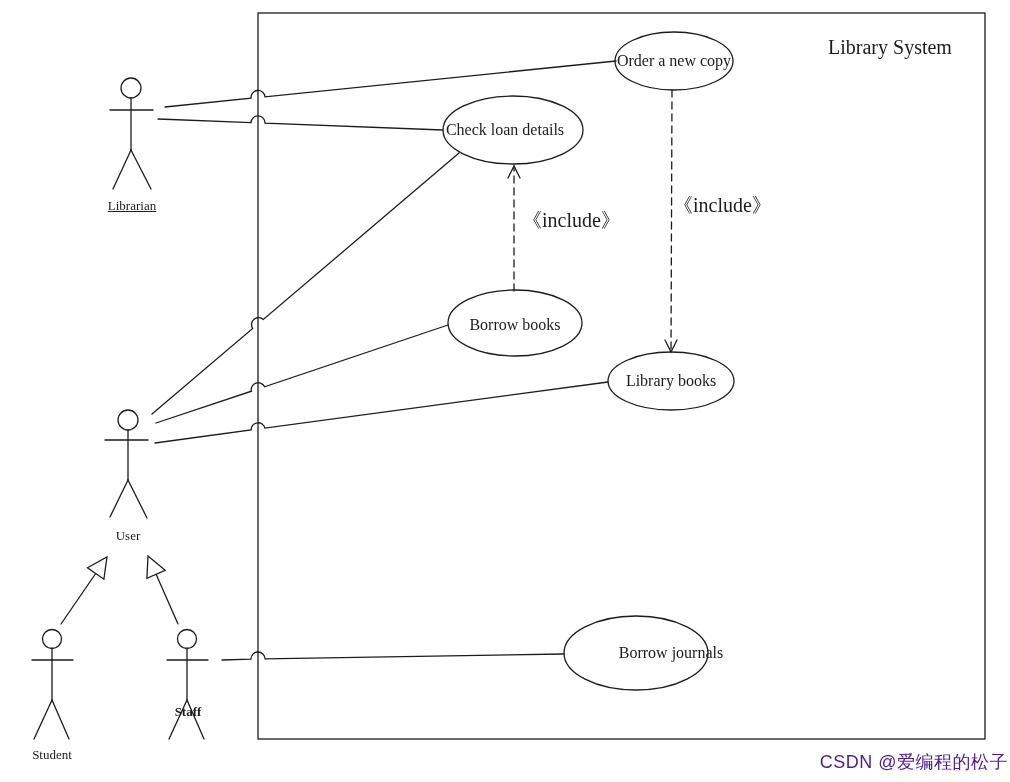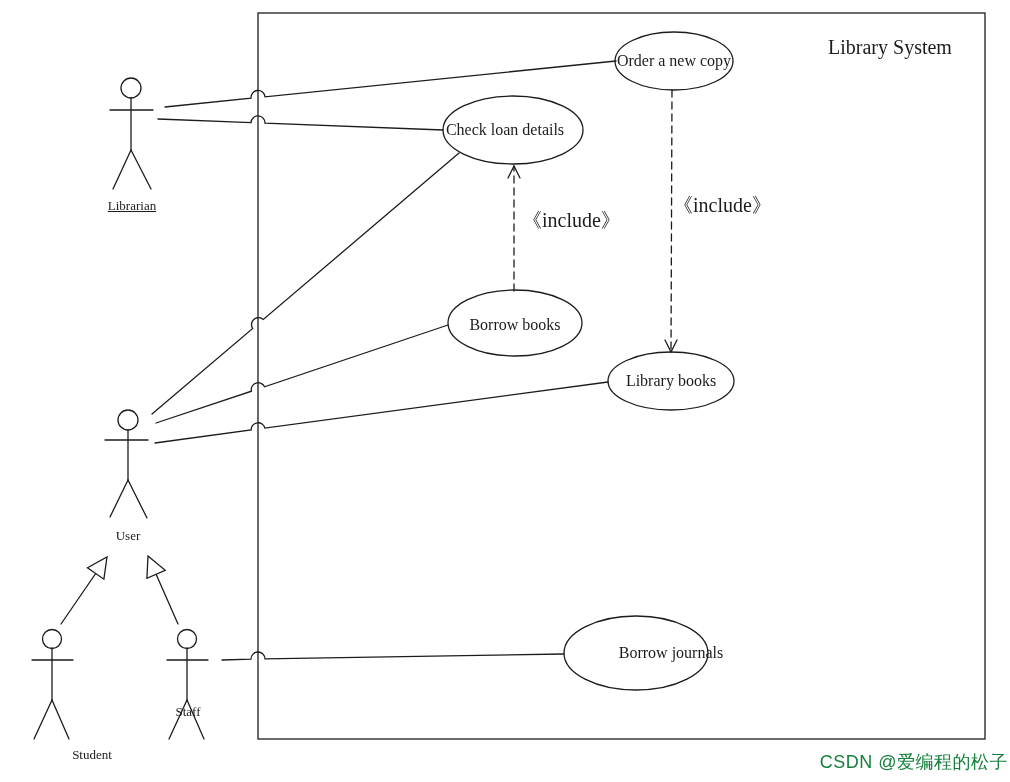--- a/index.html
+++ b/index.html
@@ -16,21 +16,21 @@
   .lbl.center{transform:translate(-50%,-50%);}
   .title-lbl{font-size:20px;}
   .uc-lbl{font-size:16px;}
   .actor-lbl{font-size:13px;}
   .include-lbl{font-size:20px;}
   .watermark{
     position:absolute;
     right:2px;top:750px;
     font-family:"Liberation Sans", sans-serif;
     font-size:18px;
-    color:#15803d;
+    color:#4c1d95;
     letter-spacing:0.5px;
   }
 </style>
 </head>
 <body>
 
 <div class="canvas">
 
   <svg width="1010" height="782" viewBox="0 0 1010 782" fill="none" stroke="#1c1c1c" stroke-width="1.3" stroke-linecap="round">
 
@@ -106,17 +106,17 @@
   <div class="lbl uc-lbl center" style="left:505px;top:130px;">Check loan details</div>
   <div class="lbl uc-lbl center" style="left:515px;top:325px;">Borrow books</div>
   <div class="lbl uc-lbl center" style="left:671px;top:381px;">Library books</div>
   <div class="lbl uc-lbl center" style="left:636px;top:653px;margin-left:35px;">Borrow journals</div>
 
   <div class="lbl include-lbl" style="left:522px;top:207px;">《include》</div>
   <div class="lbl include-lbl" style="left:673px;top:192px;">《include》</div>
 
   <div class="lbl actor-lbl center" style="left:132px;top:206px;text-decoration:underline;">Librarian</div>
   <div class="lbl actor-lbl center" style="left:128px;top:536px;">User</div>
-  <div class="lbl actor-lbl center" style="left:52px;top:755px;margin-left:40px;">Student</div>
-  <div class="lbl actor-lbl center" style="left:188px;top:712px;">Staff</div>
+  <div class="lbl actor-lbl center" style="left:52px;top:755px;">Student</div>
+  <div class="lbl actor-lbl center" style="left:188px;top:712px;font-weight:bold;">Staff</div>
 
   <div class="watermark">CSDN @爱编程的松子</div>
 </div>
 
 </body></html>

